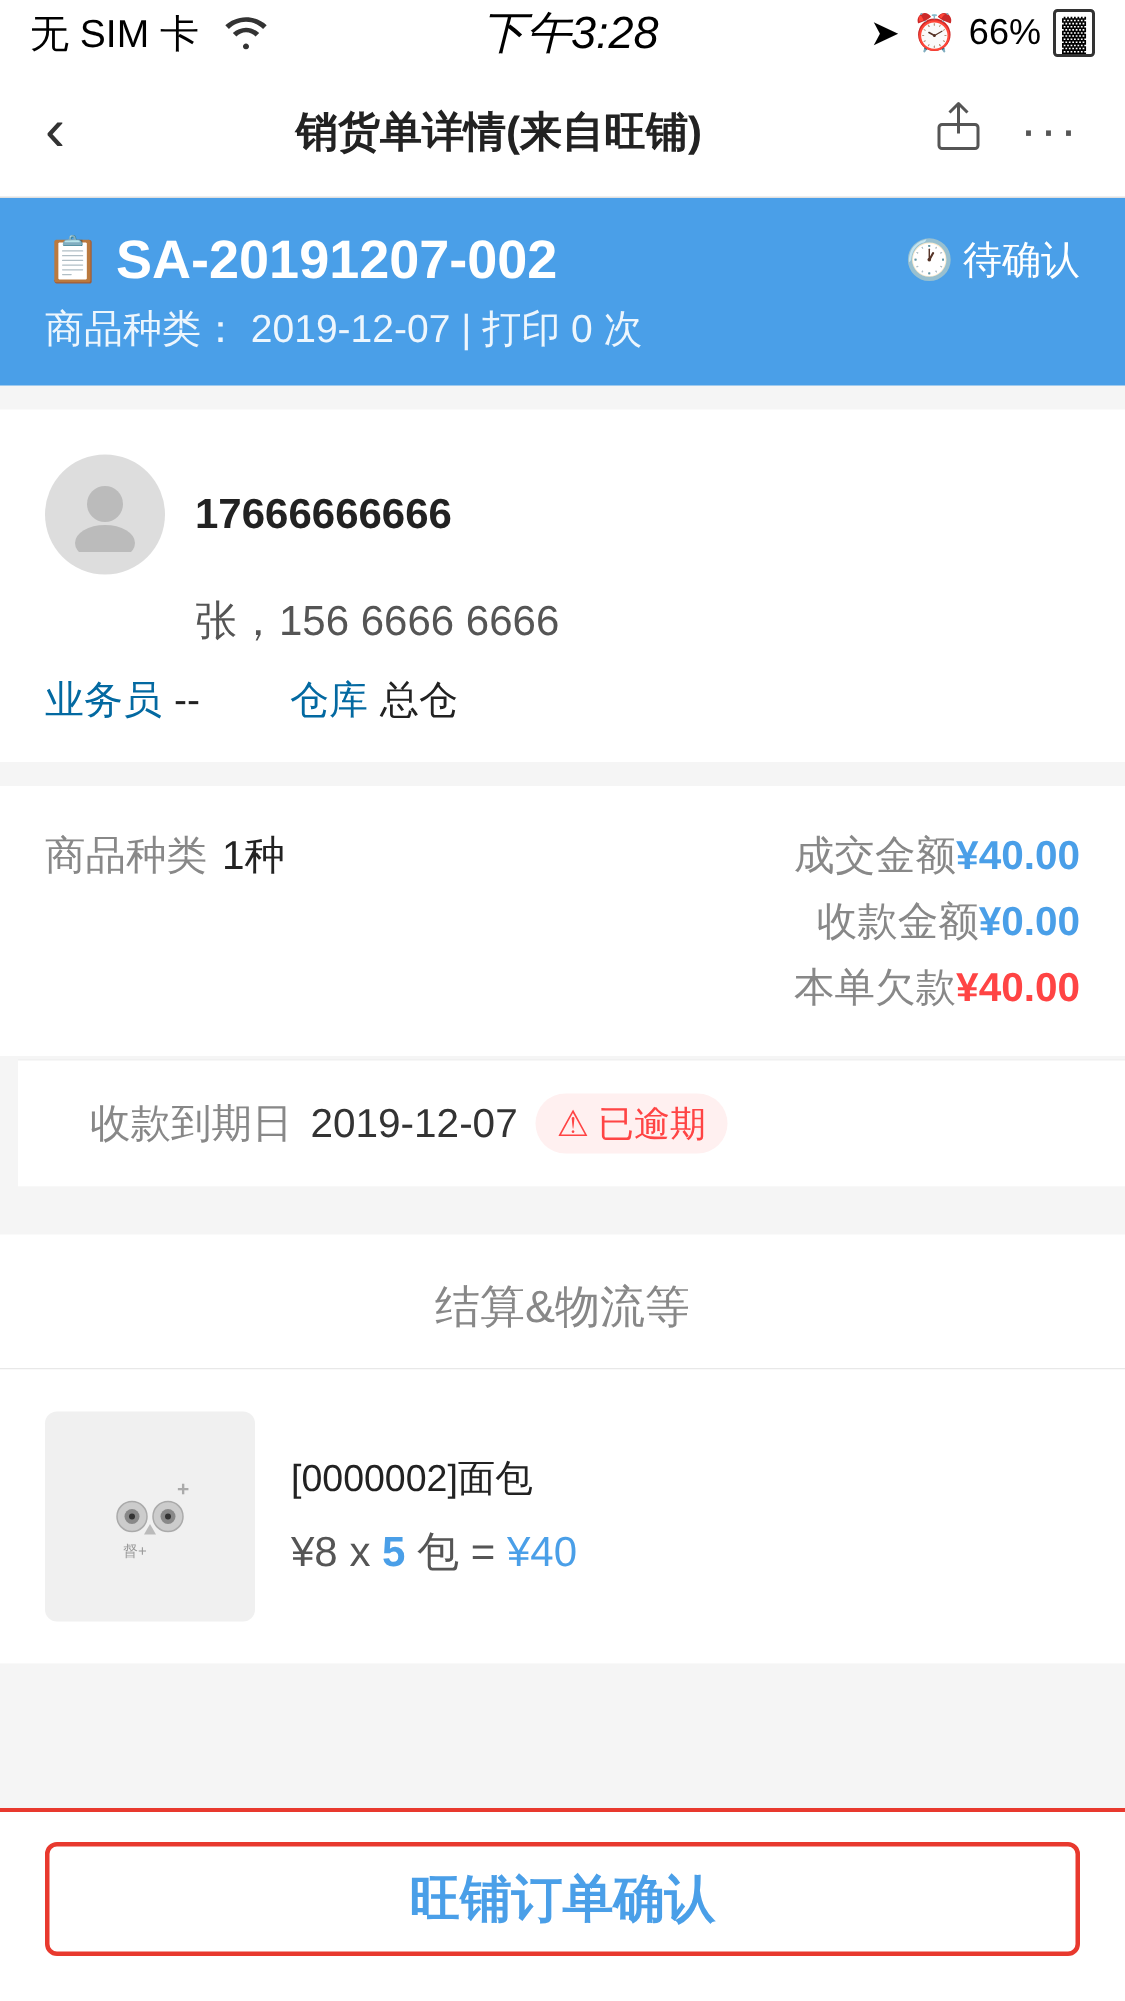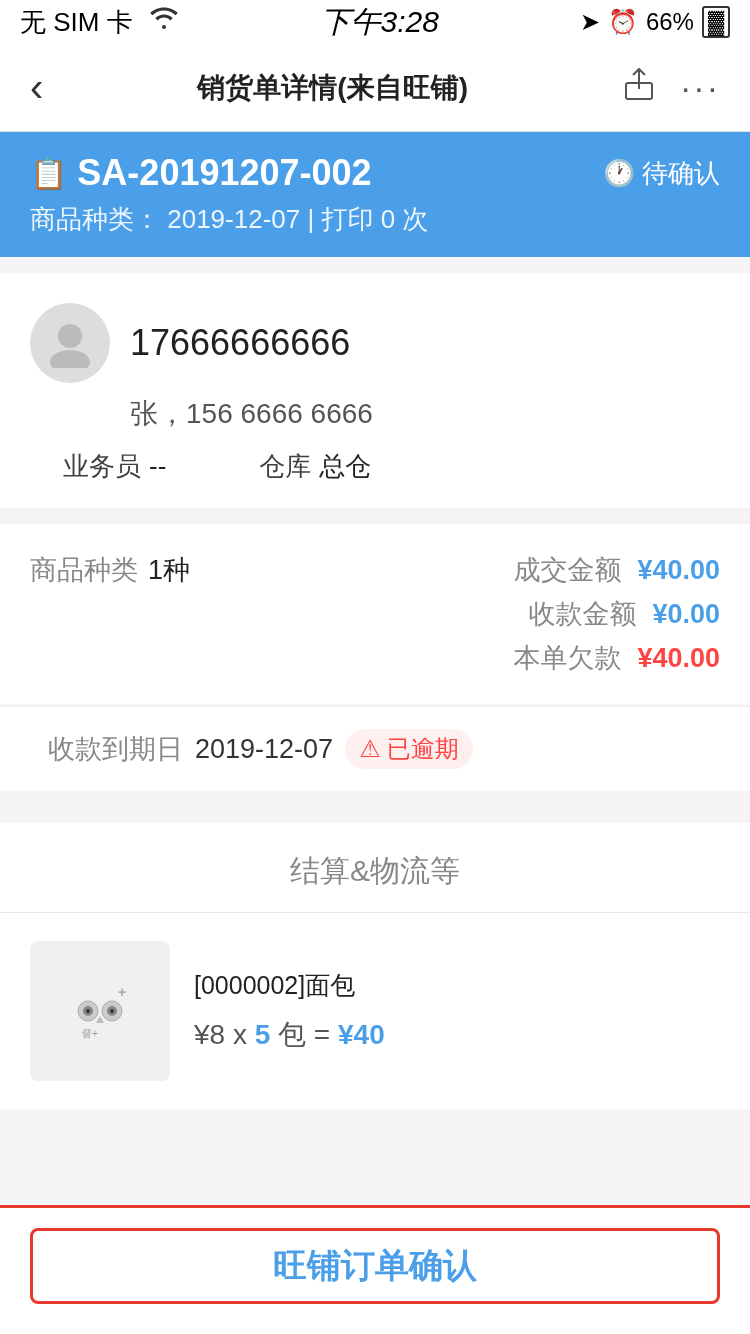--- a/index.html
+++ b/index.html
@@ -17,21 +17,21 @@
       width: 750px;
       height: 44px;
       background: #fff;
       display: flex;
       align-items: center;
       justify-content: space-between;
       padding: 0 20px;
       font-size: 26px;
       font-weight: 500;
     }
-    .status-left { display: flex; align-items: flex-start; gap: 15px; }
+    .status-left { display: flex; align-items: flex-end; gap: 15px; }
     .status-right { display: flex; align-items: center; gap: 8px; font-size: 24px; }
 
     
     .nav-bar {
       width: 750px;
       height: 88px;
       background: #fff;
       display: flex;
       align-items: center;
       justify-content: space-between;
@@ -93,43 +93,43 @@
       width: 80px;
       height: 80px;
       border-radius: 50%;
       background: #ddd;
       display: flex;
       align-items: center;
       justify-content: center;
       flex-shrink: 0;
     }
     .customer-phone {
-      font-size: 36px;
-      font-weight: 400;
+      font-size: 28px;
+      font-weight: 700;
       color: #222;
     }
     .customer-name {
       font-size: 28px;
       color: #555;
       margin-bottom: 16px;
       margin-left: 100px;
     }
     .customer-meta {
       display: flex;
       align-items: center;
       gap: 60px;
     }
     .meta-item {
       font-size: 26px;
       color: #555;
       display: flex;
       align-items: center;
       gap: 8px;
     }
-    .meta-label { color: #404040; margin-left: 33px; }
+    .meta-label { color: #0369a1; }
     .meta-value { color: #222; }
 
     
     .divider {
       height: 16px;
       background: #f5f5f5;
     }
 
     
     .summary-section {
@@ -151,33 +151,34 @@
     .summary-label { color: #888; }
     .summary-val { color: #222; font-size: 27px; }
     .summary-right {
       display: flex;
       flex-direction: column;
       align-items: flex-end;
       gap: 8px;
     }
     .amount-row {
       display: flex;
-      gap: 16px;
+      gap: 0;
       align-items: center;
       font-size: 27px;
       text-align: center;
     }
     .amount-label { color: #888; }
     .amount-value { color: #4a9fe8; font-weight: 600; }
 
     
     .due-section {
       background: #fff;
       padding: 22px 48px;
       margin-top: 2px;
+      margin-left: 12px;
     }
     .due-row {
       display: flex;
       align-items: center;
       gap: 12px;
       font-size: 27px;
       color: #555;
     }
     .due-label { color: #888; }
     .due-date { color: #333; }
@@ -246,21 +247,21 @@
     .product-name {
       font-size: 25px;
       color: #222;
       margin-bottom: 14px;
     }
     .product-price {
       font-size: 28px;
       color: #555;
     }
     .price-qty { color: #4a9fe8; font-weight: 600; }
-    .price-total { color: #4a9fe8; font-weight: 700; }
+    .price-total { color: #4a9fe8; font-weight: 400; }
 
     
     .bottom-spacer {
       height: 160px;
       background: #f5f5f5;
     }
 
     
     .confirm-btn-wrap {
       position: fixed;

